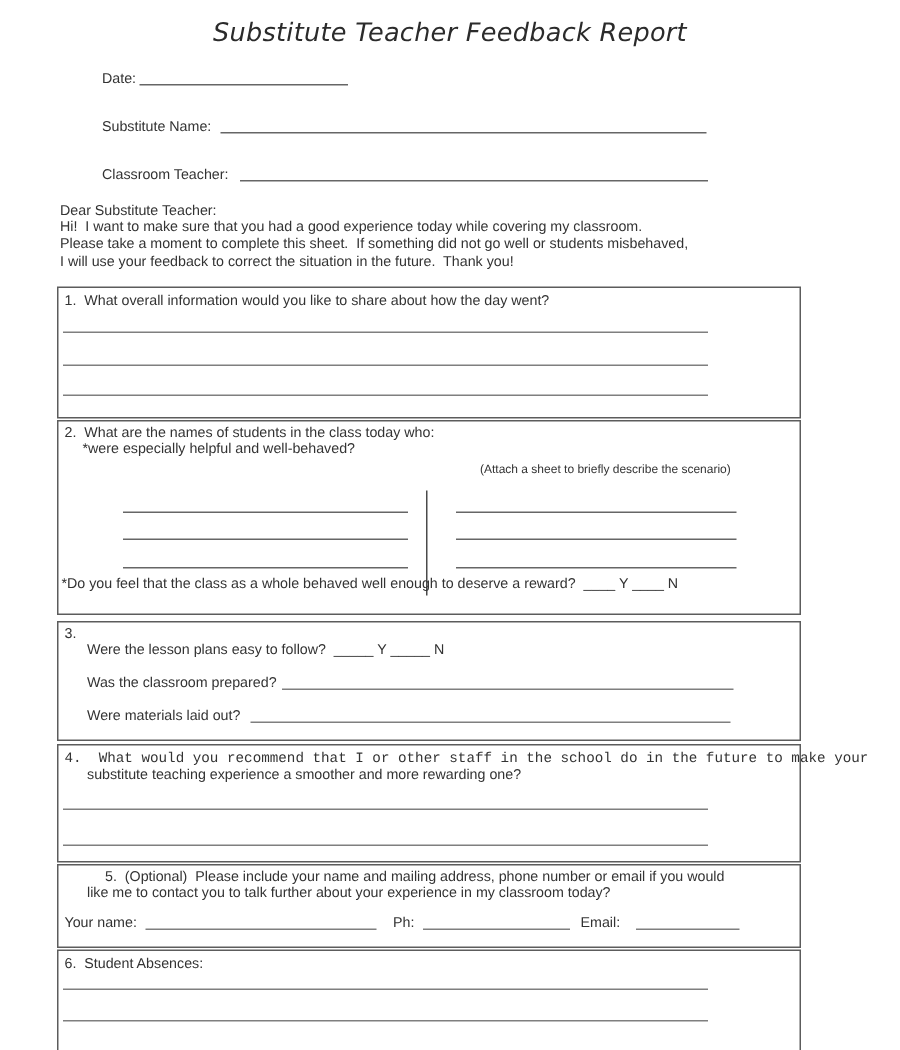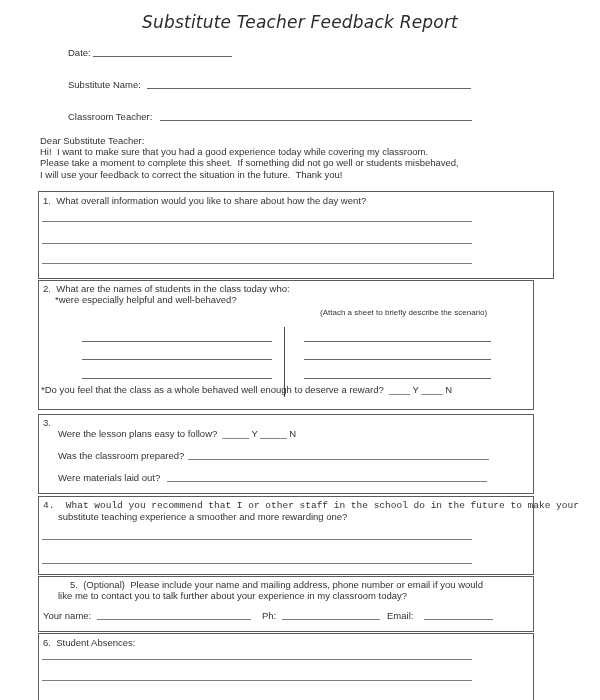--- a/index.html
+++ b/index.html
@@ -56,21 +56,21 @@
   <span class="abs t" style="left:68px;top:111px;">Classroom Teacher:</span>
   <div class="wline dark" style="left:160px;top:120px;width:312px;"></div>
 
   <div class="abs letter" style="left:40px;top:135px;">
     <p>Dear Substitute Teacher:</p>
     <p>Hi!  I want to make sure that you had a good experience today while covering my classroom.</p>
     <p>Please take a moment to complete this sheet.  If something did not go well or students misbehaved,</p>
     <p>I will use your feedback to correct the situation in the future.  Thank you!</p>
   </div>
 
-  <div class="box" style="top:191px;height:86px;padding-left:20px;">
+  <div class="box" style="top:191px;height:86px;">
     <span class="abs t" style="left:4px;top:3px;">1.  What overall information would you like to share about how the day went?</span>
     <div class="wline" style="left:3px;top:29px;width:430px;"></div>
     <div class="wline" style="left:3px;top:51px;width:430px;"></div>
     <div class="wline" style="left:3px;top:71px;width:430px;"></div>
   </div>
 
   <div class="box" style="top:280px;height:128px;">
     <span class="abs t" style="left:4px;top:2px;">2.  What are the names of students in the class today who:</span>
     <span class="abs t" style="left:16px;top:13px;">*were especially helpful and well-behaved?</span>
     <span class="abs t small" style="left:233px;top:27px;">(Attach a sheet to briefly describe the scenario)</span>

